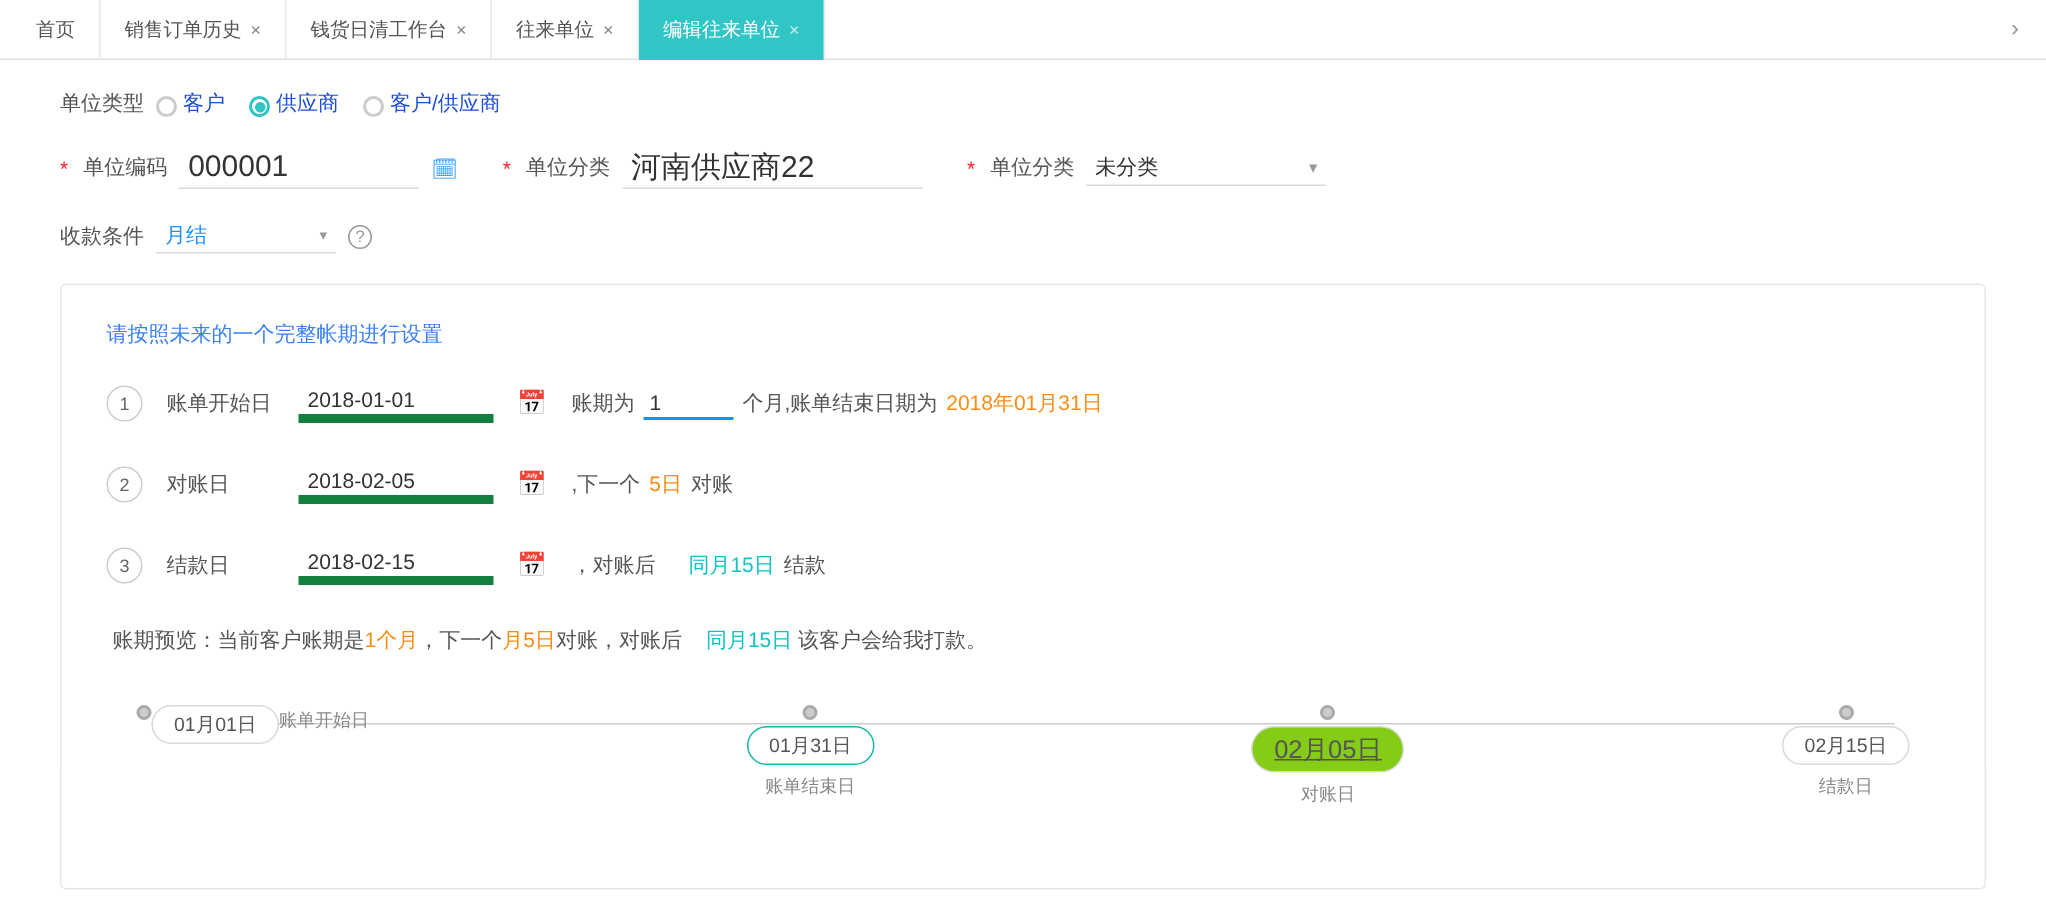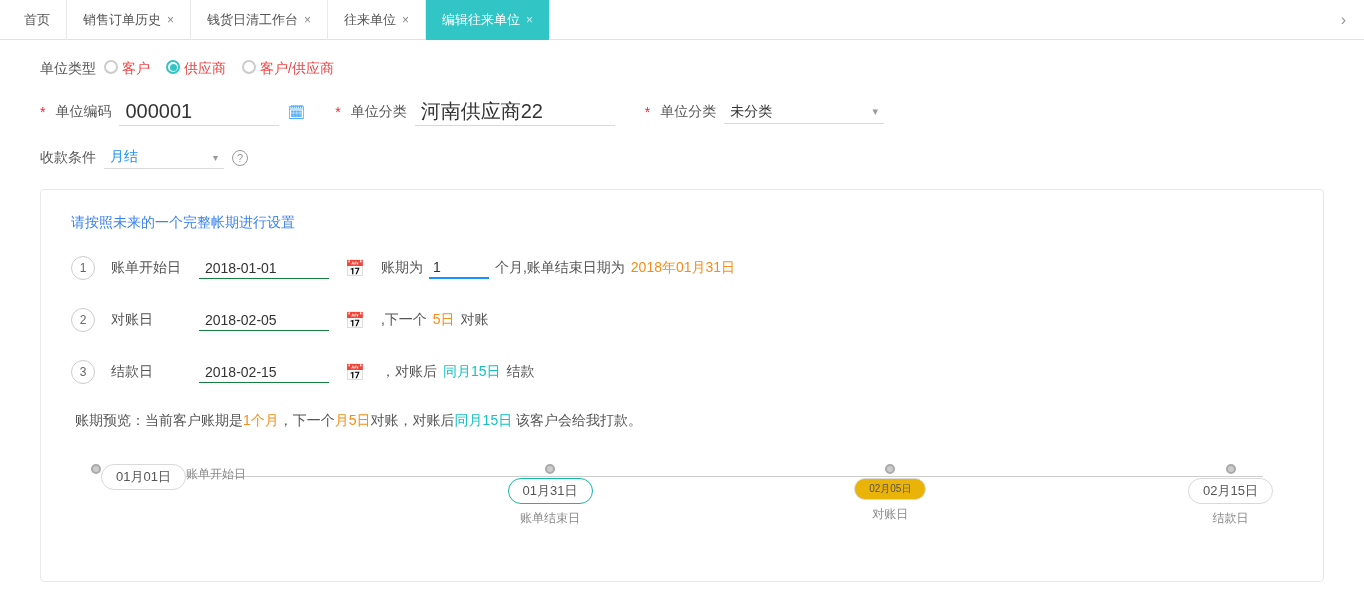--- a/index.html
+++ b/index.html
@@ -84,24 +84,24 @@
     .form-input.wide { width: 200px; }
 
     
     .radio-group {
       display: flex;
       align-items: center;
       gap: 16px;
     }
     .radio-item {
       display: flex;
-      align-items: flex-start;
+      align-items: flex-end;
       gap: 4px;
       cursor: pointer;
-      color: #ef4444;
+      color: #1d4ed8;
     }
     .radio-circle {
       width: 14px;
       height: 14px;
       border-radius: 50%;
       border: 2px solid #ccc;
       display: flex;
       align-items: center;
       justify-content: center;
     }
@@ -199,35 +199,35 @@
       color: #666;
       flex-shrink: 0;
     }
     .period-label {
       color: #555;
       width: 72px;
       flex-shrink: 0;
     }
     .period-input {
       border: none;
-      border-bottom: 1px solid #15803d;
+      border-bottom: 6px solid #15803d;
       outline: none;
       padding: 2px 6px;
       font-size: 14px;
       color: #333;
       width: 130px;
     }
     .period-suffix {
       color: #555;
       display: flex;
       align-items: center;
       gap: 6px;
     }
     .highlight-orange { color: #fa8c16; }
-    .highlight-teal { color: #13c2c2; }
+    .highlight-teal { color: #13c2c2; margin-left: 16px; }
 
     
     .month-input {
       border: none;
       border-bottom: 2px solid #1890ff;
       outline: none;
       width: 60px;
       font-size: 14px;
       color: #333;
       padding: 2px 4px;
@@ -387,21 +387,21 @@
         </div>
 
         <div style="display: flex; flex-direction: column; align-items: center; position: relative; z-index: 1;">
           <div style="width: 10px; height: 10px; border-radius: 50%; background: #ccc; border: 2px solid #aaa; margin-top: 4px;"></div>
           <div style="margin-top: 4px; border: 1px solid #14b8a6; border-radius: 20px; padding: 3px 14px; font-size: 13px; color: #555; background: #fff; white-space: nowrap;">01月31日</div>
           <div style="font-size: 12px; color: #888; margin-top: 6px; text-align: center;">账单结束日</div>
         </div>
 
         <div style="display: flex; flex-direction: column; align-items: center; position: relative; z-index: 1;">
           <div style="width: 10px; height: 10px; border-radius: 50%; background: #ccc; border: 2px solid #aaa; margin-top: 4px;"></div>
-          <div style="margin-top: 4px; border: 1px solid #d9d9d9; border-radius: 20px; padding: 3px 14px; font-size: 10px; color: #555; background: #eab308; white-space: nowrap;">02月05日</div>
+          <div style="margin-top: 4px; border: 1px solid #d9d9d9; border-radius: 20px; padding: 3px 14px; font-size: 17px; color: #555; background: #84cc16; white-space: nowrap; text-decoration: underline;">02月05日</div>
           <div style="font-size: 12px; color: #888; margin-top: 6px; text-align: center;">对账日</div>
         </div>
 
         <div style="display: flex; flex-direction: column; align-items: center; position: relative; z-index: 1;">
           <div style="width: 10px; height: 10px; border-radius: 50%; background: #ccc; border: 2px solid #aaa; margin-top: 4px;"></div>
           <div style="margin-top: 4px; border: 1px solid #d9d9d9; border-radius: 20px; padding: 3px 14px; font-size: 13px; color: #555; background: #fff; white-space: nowrap;">02月15日</div>
           <div style="font-size: 12px; color: #888; margin-top: 6px; text-align: center;">结款日</div>
         </div>
       </div>
     </div>

